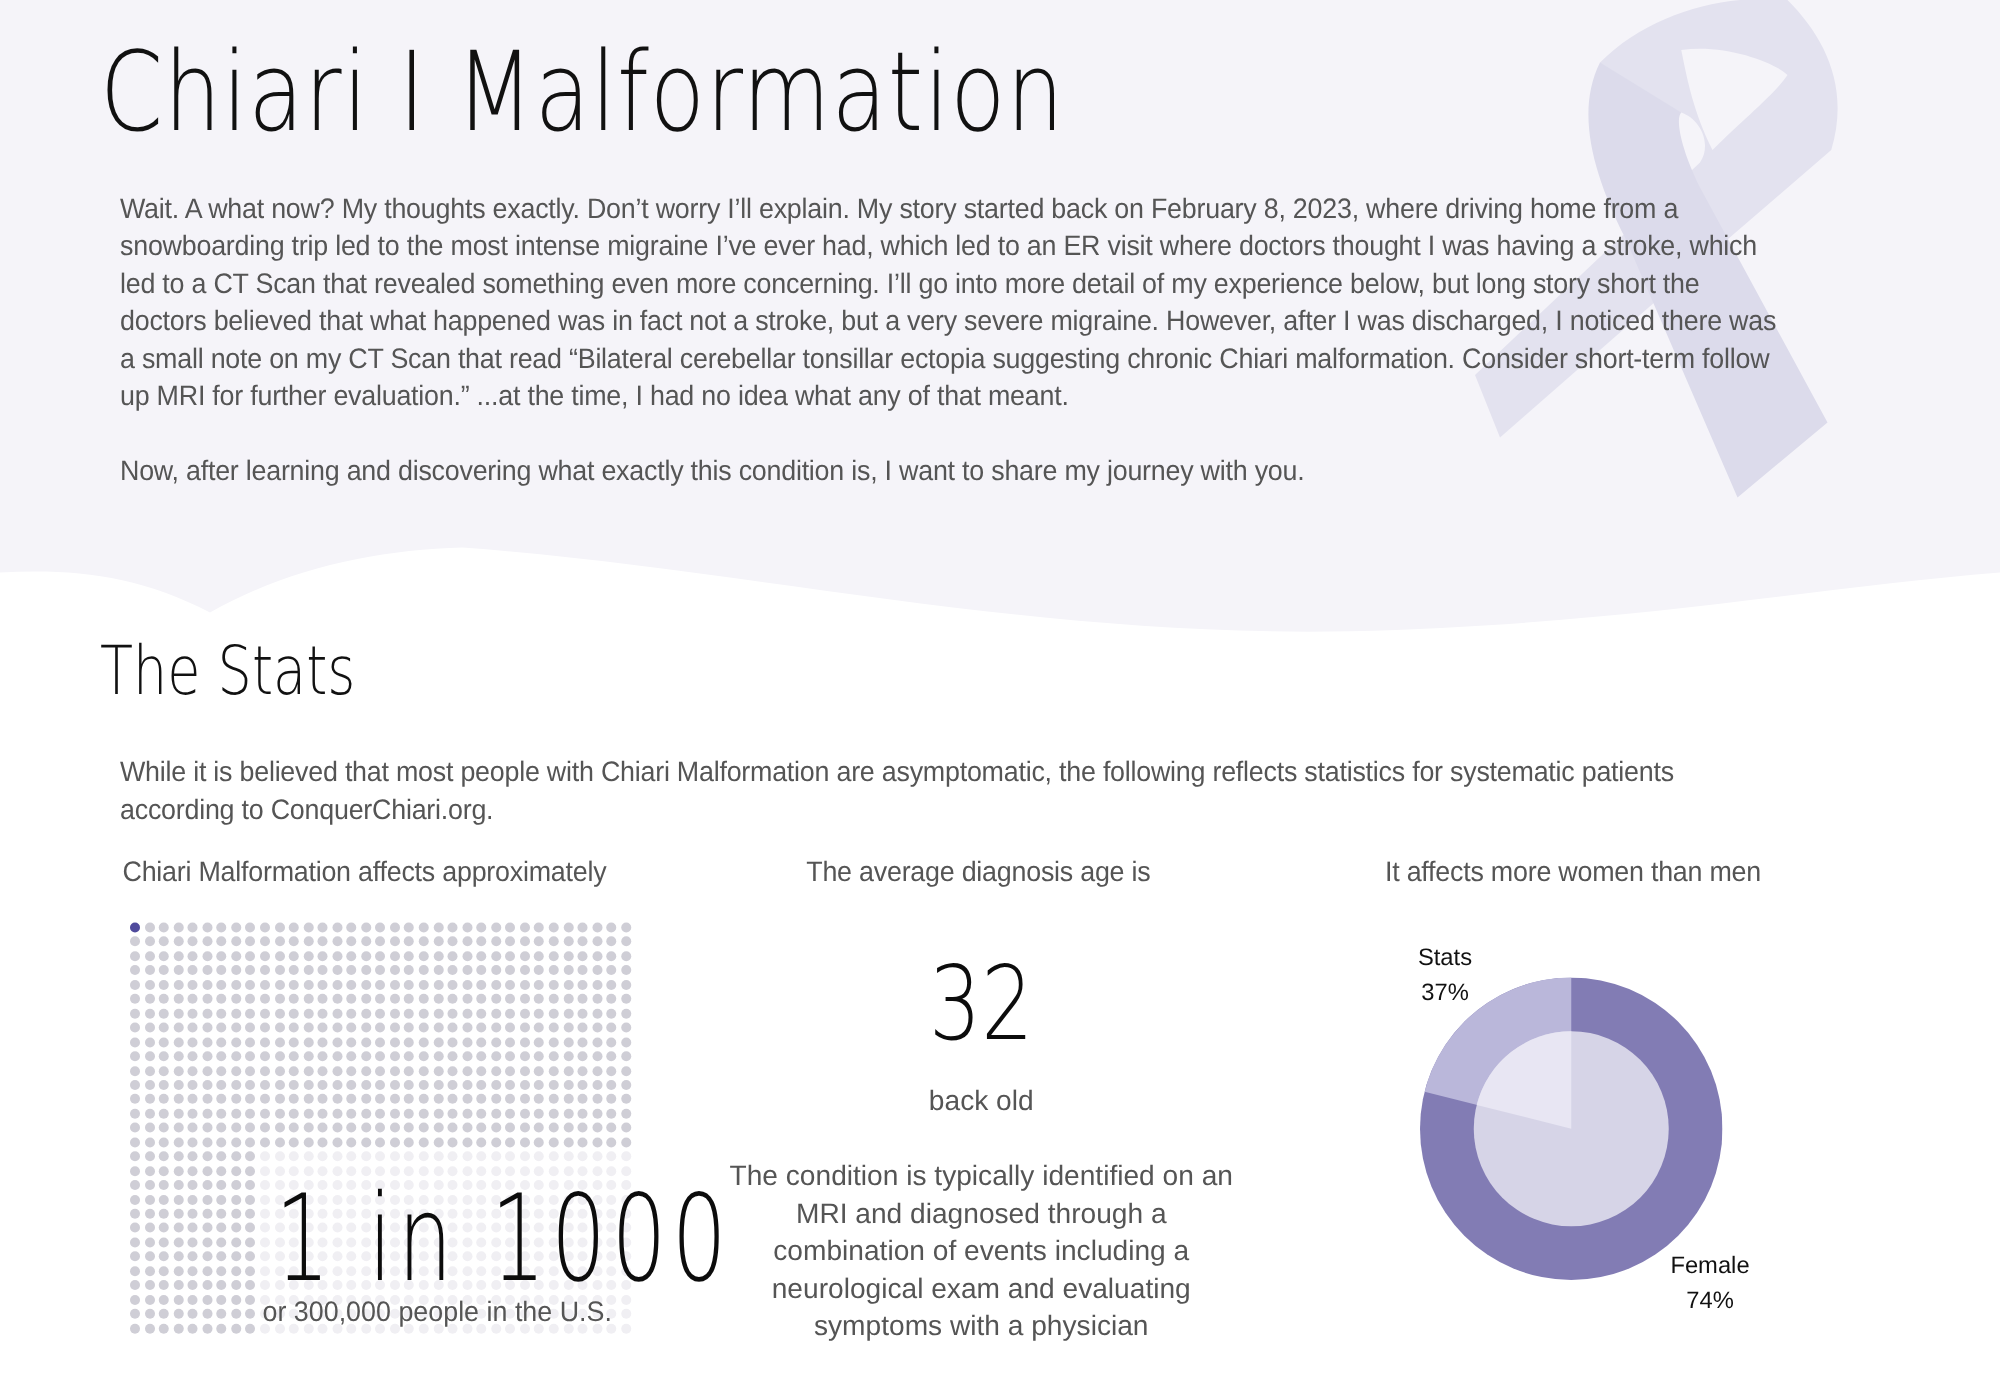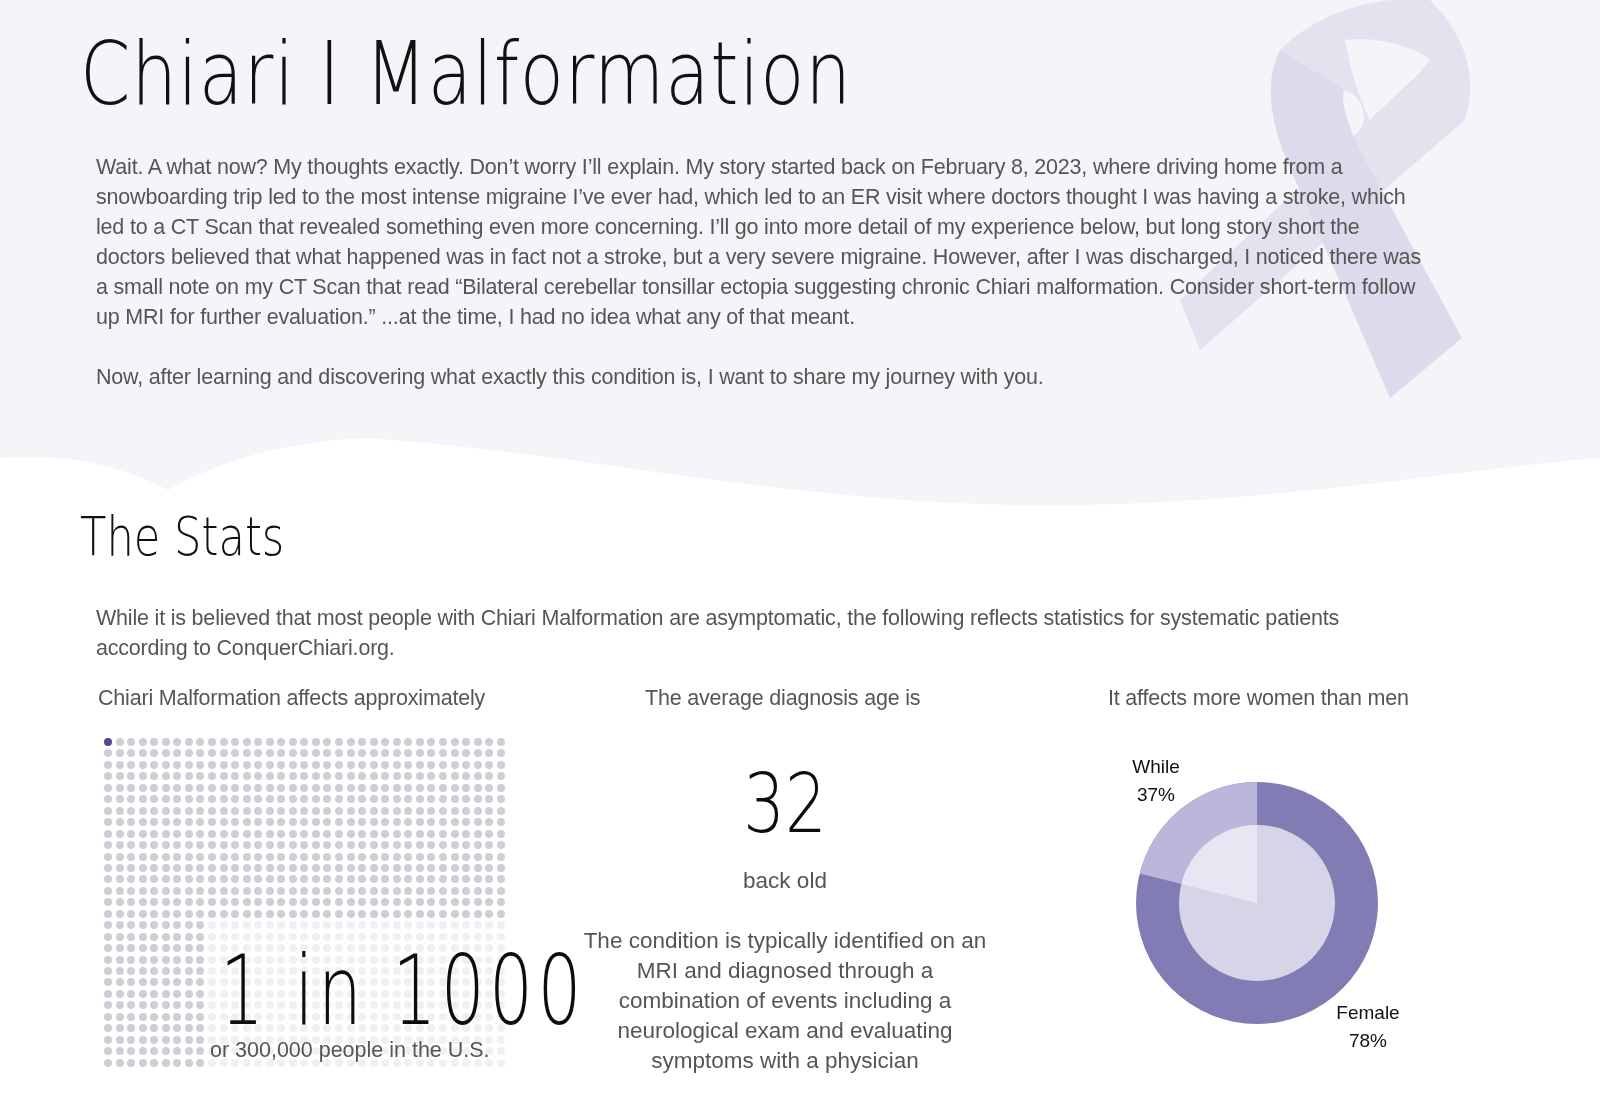--- a/index.html
+++ b/index.html
@@ -1128,19 +1128,19 @@
 <svg class="donut" viewBox="-121 -121 242 242">
 
   <circle r="121" fill="#827cb4"></circle>
 
   <path d="M0,0 L0,-121 A121,121 0 0 0 -117.3,-29.6 Z" fill="#bab7da"></path>
 
   <circle r="78" fill="#d6d4e7"></circle>
   <path d="M0,0 L0,-78 A78,78 0 0 0 -75.6,-19.1 Z" fill="#e8e6f3"></path>
 </svg>
 <div class="donut-label lbl-male">
-  <div>While</div>
+  <div>Stats</div>
   <div>37%</div>
 </div>
 <div class="donut-label lbl-female">
   <div>Female</div>
-  <div>78%</div>
+  <div>74%</div>
 </div>
 
 </body></html>

